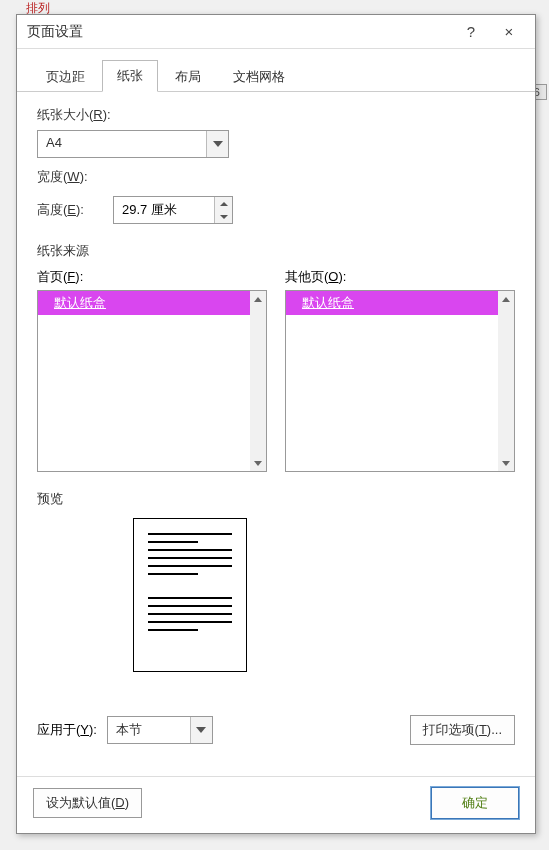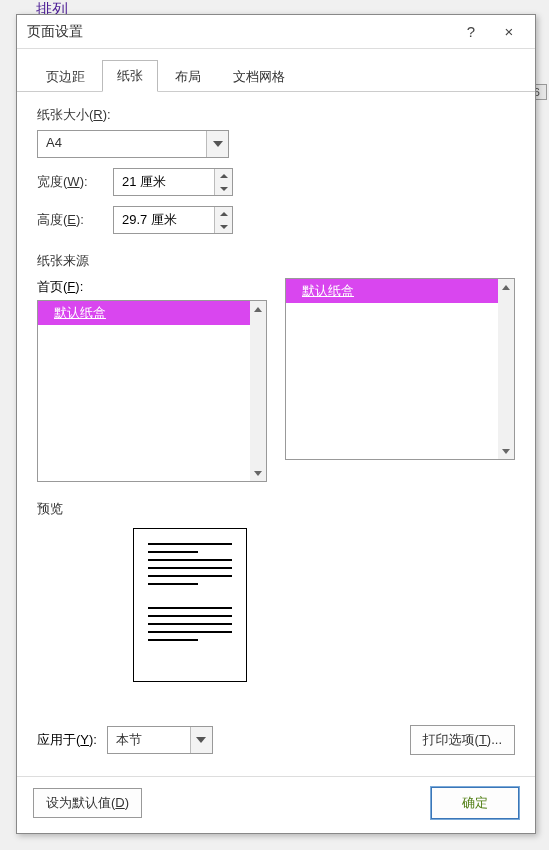--- a/index.html
+++ b/index.html
@@ -1,17 +1,17 @@
 <!DOCTYPE html>
 <html><head>
 <meta charset="utf-8">
 <style>
   * { box-sizing: border-box; margin: 0; padding: 0; font-family: "Microsoft YaHei", sans-serif; font-size: 13px; }
   body { background: #f0f0f0; width: 549px; height: 850px; position: relative; }
-  .bg-frag { position: absolute; left: 36px; top: 0; color: #4c1d95; font-size: 16px; }
+  .bg-frag { position: absolute; left: 26px; top: 0; color: #b91c1c; font-size: 12px; }
   .bg-tag { position: absolute; right: 2px; top: 84px; background: #e6e6e6; border: 1px solid #999; padding: 1px 6px; font-size: 11px; color: #444; }
   .dialog { position: absolute; left: 16px; top: 14px; width: 520px; height: 820px; background: #fff; border: 1px solid #888; box-shadow: 2px 2px 6px rgba(0,0,0,.25); display: flex; flex-direction: column; }
   .titlebar { height: 34px; display: flex; align-items: center; padding: 0 6px 0 10px; border-bottom: 1px solid #ddd; }
   .titlebar .title { flex: 1; font-size: 14px; color: #333; }
   .titlebar .help { width: 36px; text-align: center; font-size: 15px; color: #444; cursor: pointer; }
   .titlebar .close { width: 40px; text-align: center; font-size: 15px; color: #444; cursor: pointer; }
   .tabs { display: flex; align-items: flex-end; padding: 10px 14px 0 14px; border-bottom: 1px solid #ccc; }
   .tab { padding: 6px 14px; color: #333; cursor: pointer; border: 1px solid transparent; border-bottom: none; margin-right: 2px; position: relative; top: 1px; }
   .tab.active { border: 1px solid #bbb; border-bottom: 1px solid #fff; background: #fff; }
   .content { flex: 1; padding: 14px 20px 10px 20px; overflow: hidden; }
@@ -97,35 +97,20 @@
         <svg class="chev" viewBox="0 0 10 6">
             <path d="M0 0 L5 6 L10 0 Z"></path>
           </svg>
       </div>
     </div>
 
     <div class="row">
       <div class="rlabel">
         <span>宽度(</span><span class="u">W</span><span>):</span>
       </div>
-      <div class="spin">
-        <div class="sval">21 厘米</div>
-        <div class="spinbtns">
-          <div class="sp">
-              <svg viewBox="0 0 8 4">
-                <path d="M0 4 L4 0 L8 4 Z" fill="#555"></path>
-              </svg>
-            </div>
-          <div class="sp">
-              <svg viewBox="0 0 8 4">
-                <path d="M0 0 L4 4 L8 0 Z" fill="#555"></path>
-              </svg>
-            </div>
-        </div>
-      </div>
     </div>
 
     <div class="row">
       <div class="rlabel">
         <span>高度(</span><span class="u">E</span><span>):</span>
       </div>
       <div class="spin">
         <div class="sval">29.7 厘米</div>
         <div class="spinbtns">
           <div class="sp">
@@ -161,20 +146,23 @@
             <div class="track"></div>
             <div class="arrow">
                 <svg viewBox="0 0 8 5">
                   <path d="M0 0 L4 5 L8 0 Z"></path>
                 </svg>
               </div>
           </div>
         </div>
       </div>
       <div class="col">
+        <div class="clabel">
+          <span>其他页(</span><span class="u">O</span><span>):</span>
+        </div>
         <div class="listbox">
           <div class="items">
             <div class="listitem">默认纸盒</div>
           </div>
           <div class="scroll">
             <div class="arrow">
                 <svg viewBox="0 0 8 5">
                   <path d="M0 5 L4 0 L8 5 Z"></path>
                 </svg>
               </div>

